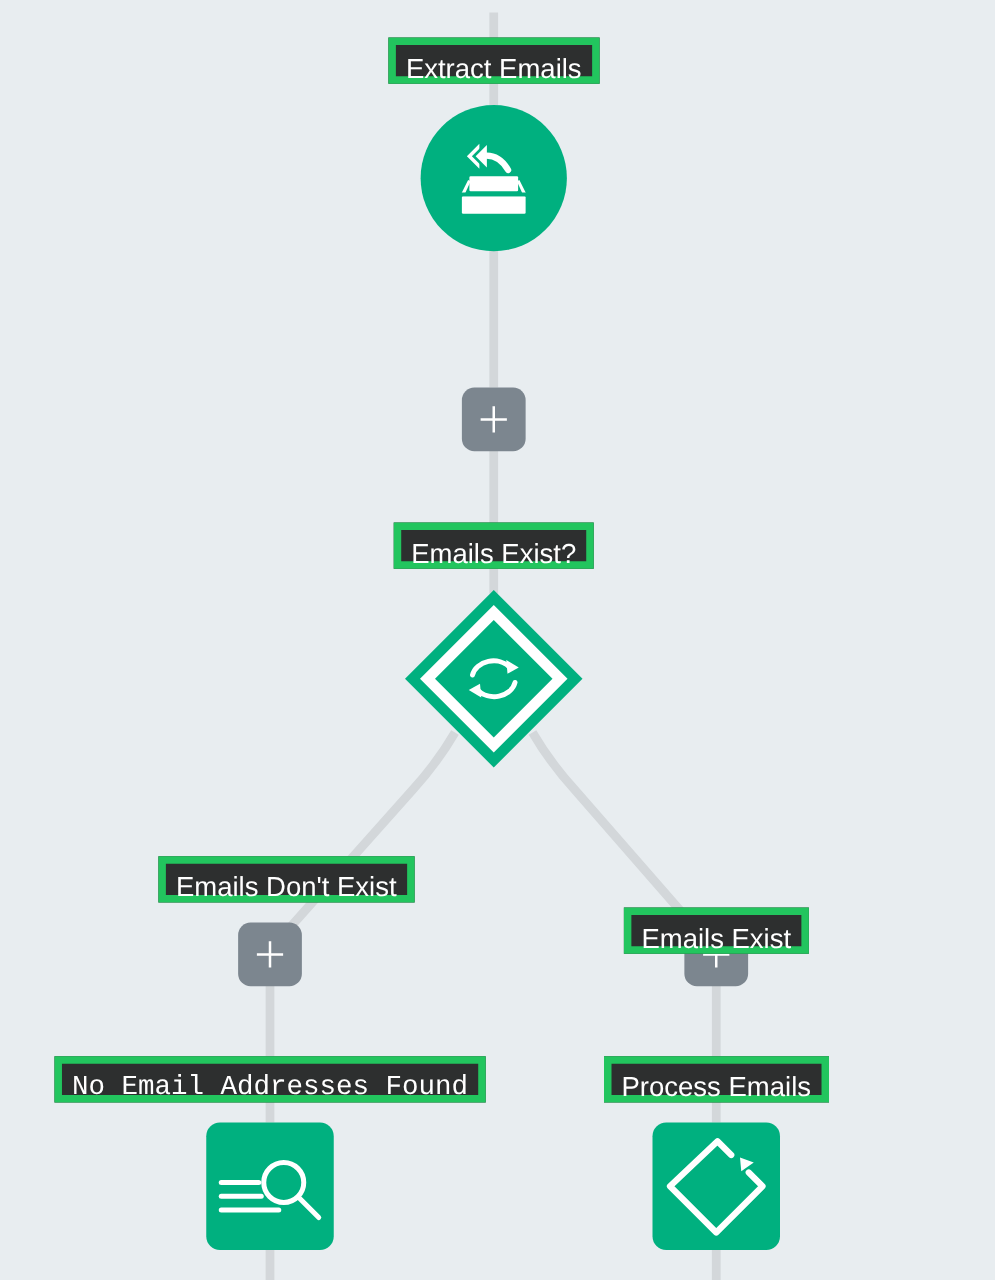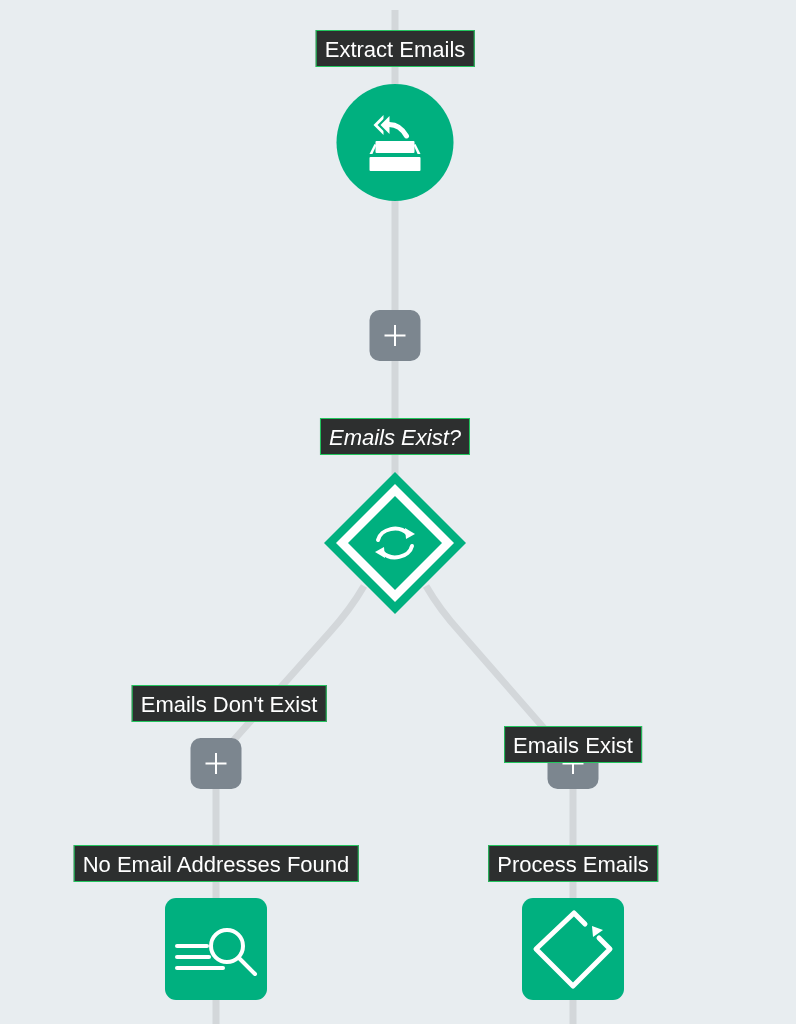--- a/index.html
+++ b/index.html
@@ -6,21 +6,21 @@
   body {
     width:796px; height:1024px; overflow:hidden; position:relative;
     background:#e8edf0;
     font-family:"Liberation Sans", sans-serif;
   }
   #edges { position:absolute; left:0; top:0; width:796px; height:1024px; }
   .label {
     position:absolute; height:37px; line-height:37px;
     background:#2d2f2f; color:#ffffff; font-size:22px;
     padding:0 8px; box-sizing:border-box;
-    border:1px solid #22c55e; white-space:nowrap;
+    border:6px solid #22c55e; white-space:nowrap;
     transform:translateX(-50%);
     z-index:3;
   }
   .add-btn {
     position:absolute; width:51px; height:51px; border-radius:10px;
     background:#7c868f; z-index:2; cursor:pointer;
     transform:translate(-50%, 0);
   }
   .add-btn svg { position:absolute; left:0; top:0; }
   .node { position:absolute; z-index:2; cursor:pointer; }
@@ -70,21 +70,21 @@
     <path d="M44 41 L53 32 L53 50 Z" fill="#ffffff"></path>
   </svg>
 </div>
 
 <div class="add-btn" style="left:395px; top:310px;">
   <svg width="51" height="51" viewBox="0 0 51 51">
     <path d="M25.5 15 V36 M15 25.5 H36" stroke="#ffffff" stroke-width="2"></path>
   </svg>
 </div>
 
-<div class="label" style="left:395px; top:418px;font-style:italic;">Emails Exist?</div>
+<div class="label" style="left:395px; top:418px;">Emails Exist?</div>
 <div class="node node-diamond" style="left:395px; top:470px;">
   <svg width="146" height="146" viewBox="0 0 146 146">
     <path d="M73 2 L144 73 L73 144 L2 73 Z" fill="#00b07f"></path>
     <path d="M73 14 L132 73 L73 132 L14 73 Z" fill="#ffffff"></path>
     <path d="M73 26 L120 73 L73 120 L26 73 Z" fill="#00b07f"></path>
     <g fill="none" stroke="#ffffff" stroke-width="4" stroke-linecap="round">
       <path d="M56 70 A17 14 0 0 1 86 64"></path>
       <path d="M90 76 A17 14 0 0 1 60 82"></path>
     </g>
     <path d="M83 58 L93 64 L84 69 Z" fill="#ffffff"></path>
@@ -99,21 +99,21 @@
   </svg>
 </div>
 
 <div class="label" style="left:573px; top:726px;">Emails Exist</div>
 <div class="add-btn" style="left:573px; top:738px;">
   <svg width="51" height="51" viewBox="0 0 51 51">
     <path d="M25.5 15 V36 M15 25.5 H36" stroke="#ffffff" stroke-width="2"></path>
   </svg>
 </div>
 
-<div class="label" style="left:216px; top:845px;">No Email Addresses Found</div>
+<div class="label" style="left:216px; top:845px;font-family:Liberation Mono, monospace;">No Email Addresses Found</div>
 <div class="node node-square" style="left:216px; top:898px;">
   <svg width="102" height="102" viewBox="0 0 102 102">
     <g fill="none" stroke="#ffffff" stroke-width="4" stroke-linecap="round">
       <line x1="12" y1="48" x2="42" y2="48"></line>
       <line x1="12" y1="59" x2="44" y2="59"></line>
       <line x1="12" y1="70" x2="58" y2="70"></line>
       <circle cx="62" cy="48" r="16"></circle>
       <line x1="74" y1="60" x2="90" y2="76"></line>
     </g>
   </svg>

